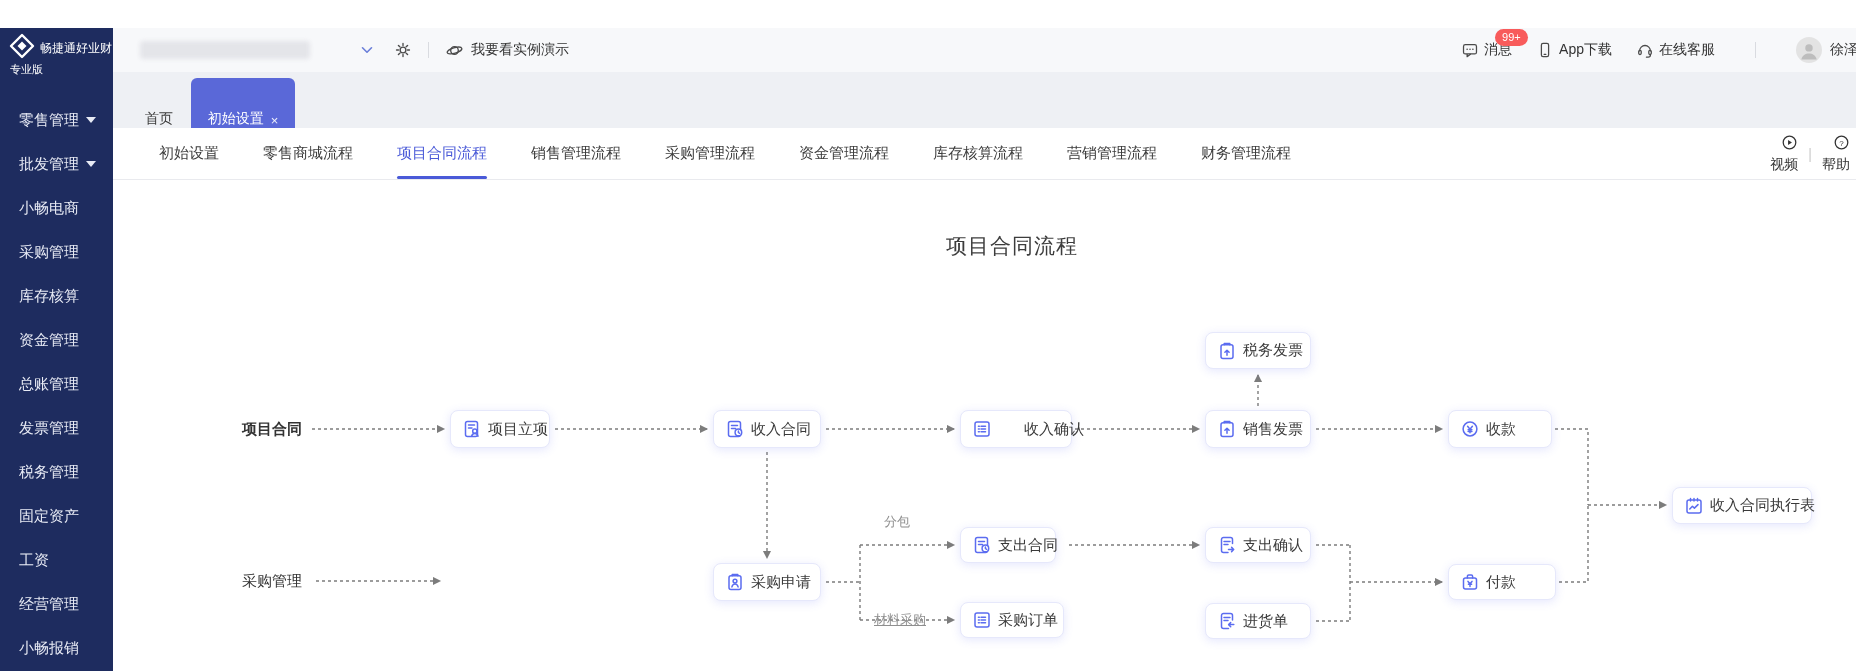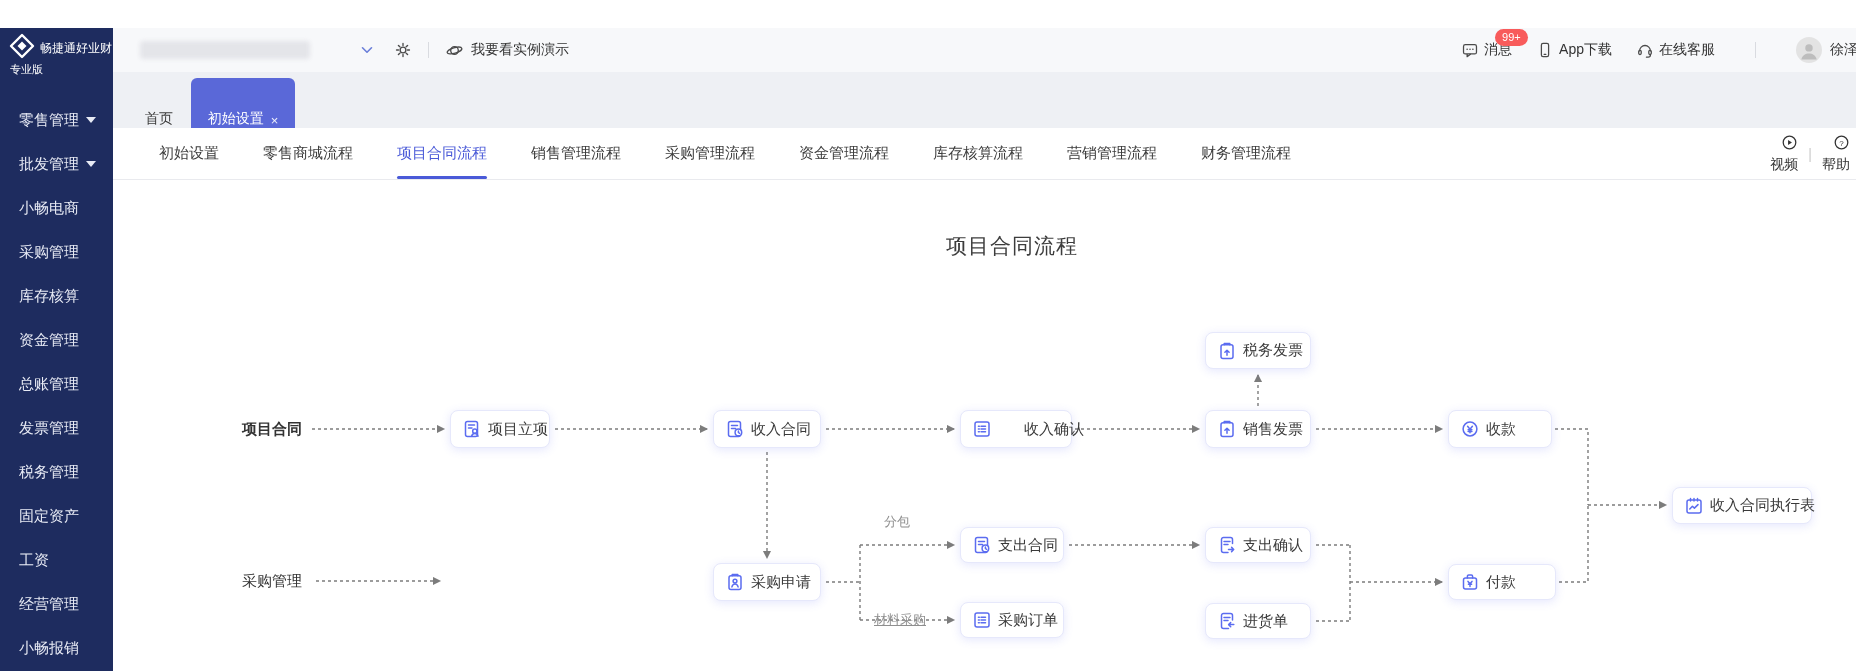--- a/index.html
+++ b/index.html
@@ -324,21 +324,21 @@
         <span class="tb-icon">
           <svg class="ic" width="20" height="20" viewBox="0 0 20 20" fill="none" stroke="#5b6cf0" stroke-width="1.5" stroke-linecap="round" stroke-linejoin="round">
             <rect x="4" y="3.8" width="12" height="13.8" rx="2"></rect>
             <path d="M7.2 3.8V2.6h5.6v1.2"></path>
             <circle cx="10" cy="9.1" r="1.9" fill="#fff"></circle>
             <path d="M6.9 14.9c.5-2 1.8-3 3.1-3s2.6 1 3.1 3"></path>
           </svg>
         </span>
         <span>采购申请</span>
       </div>
-      <div class="flow-node" style="left: 847px; top: 347px; width: 104px; height: 36px;">
+      <div class="flow-node" style="left: 847px; top: 347px; width: 96px; height: 36px;">
         <span class="tb-icon">
           <svg class="ic" width="20" height="20" viewBox="0 0 20 20" fill="none" stroke="#5b6cf0" stroke-width="1.5" stroke-linecap="round" stroke-linejoin="round">
             <rect x="3.5" y="2.5" width="12" height="15" rx="2"></rect>
             <path d="M6.5 6.5h6M6.5 9.5h4"></path>
             <circle cx="13.4" cy="13.4" r="3.3" fill="#fff"></circle>
             <path d="M13.4 11.9v1.6l1.2.8"></path>
           </svg>
         </span>
         <span>支出合同</span>
       </div>

